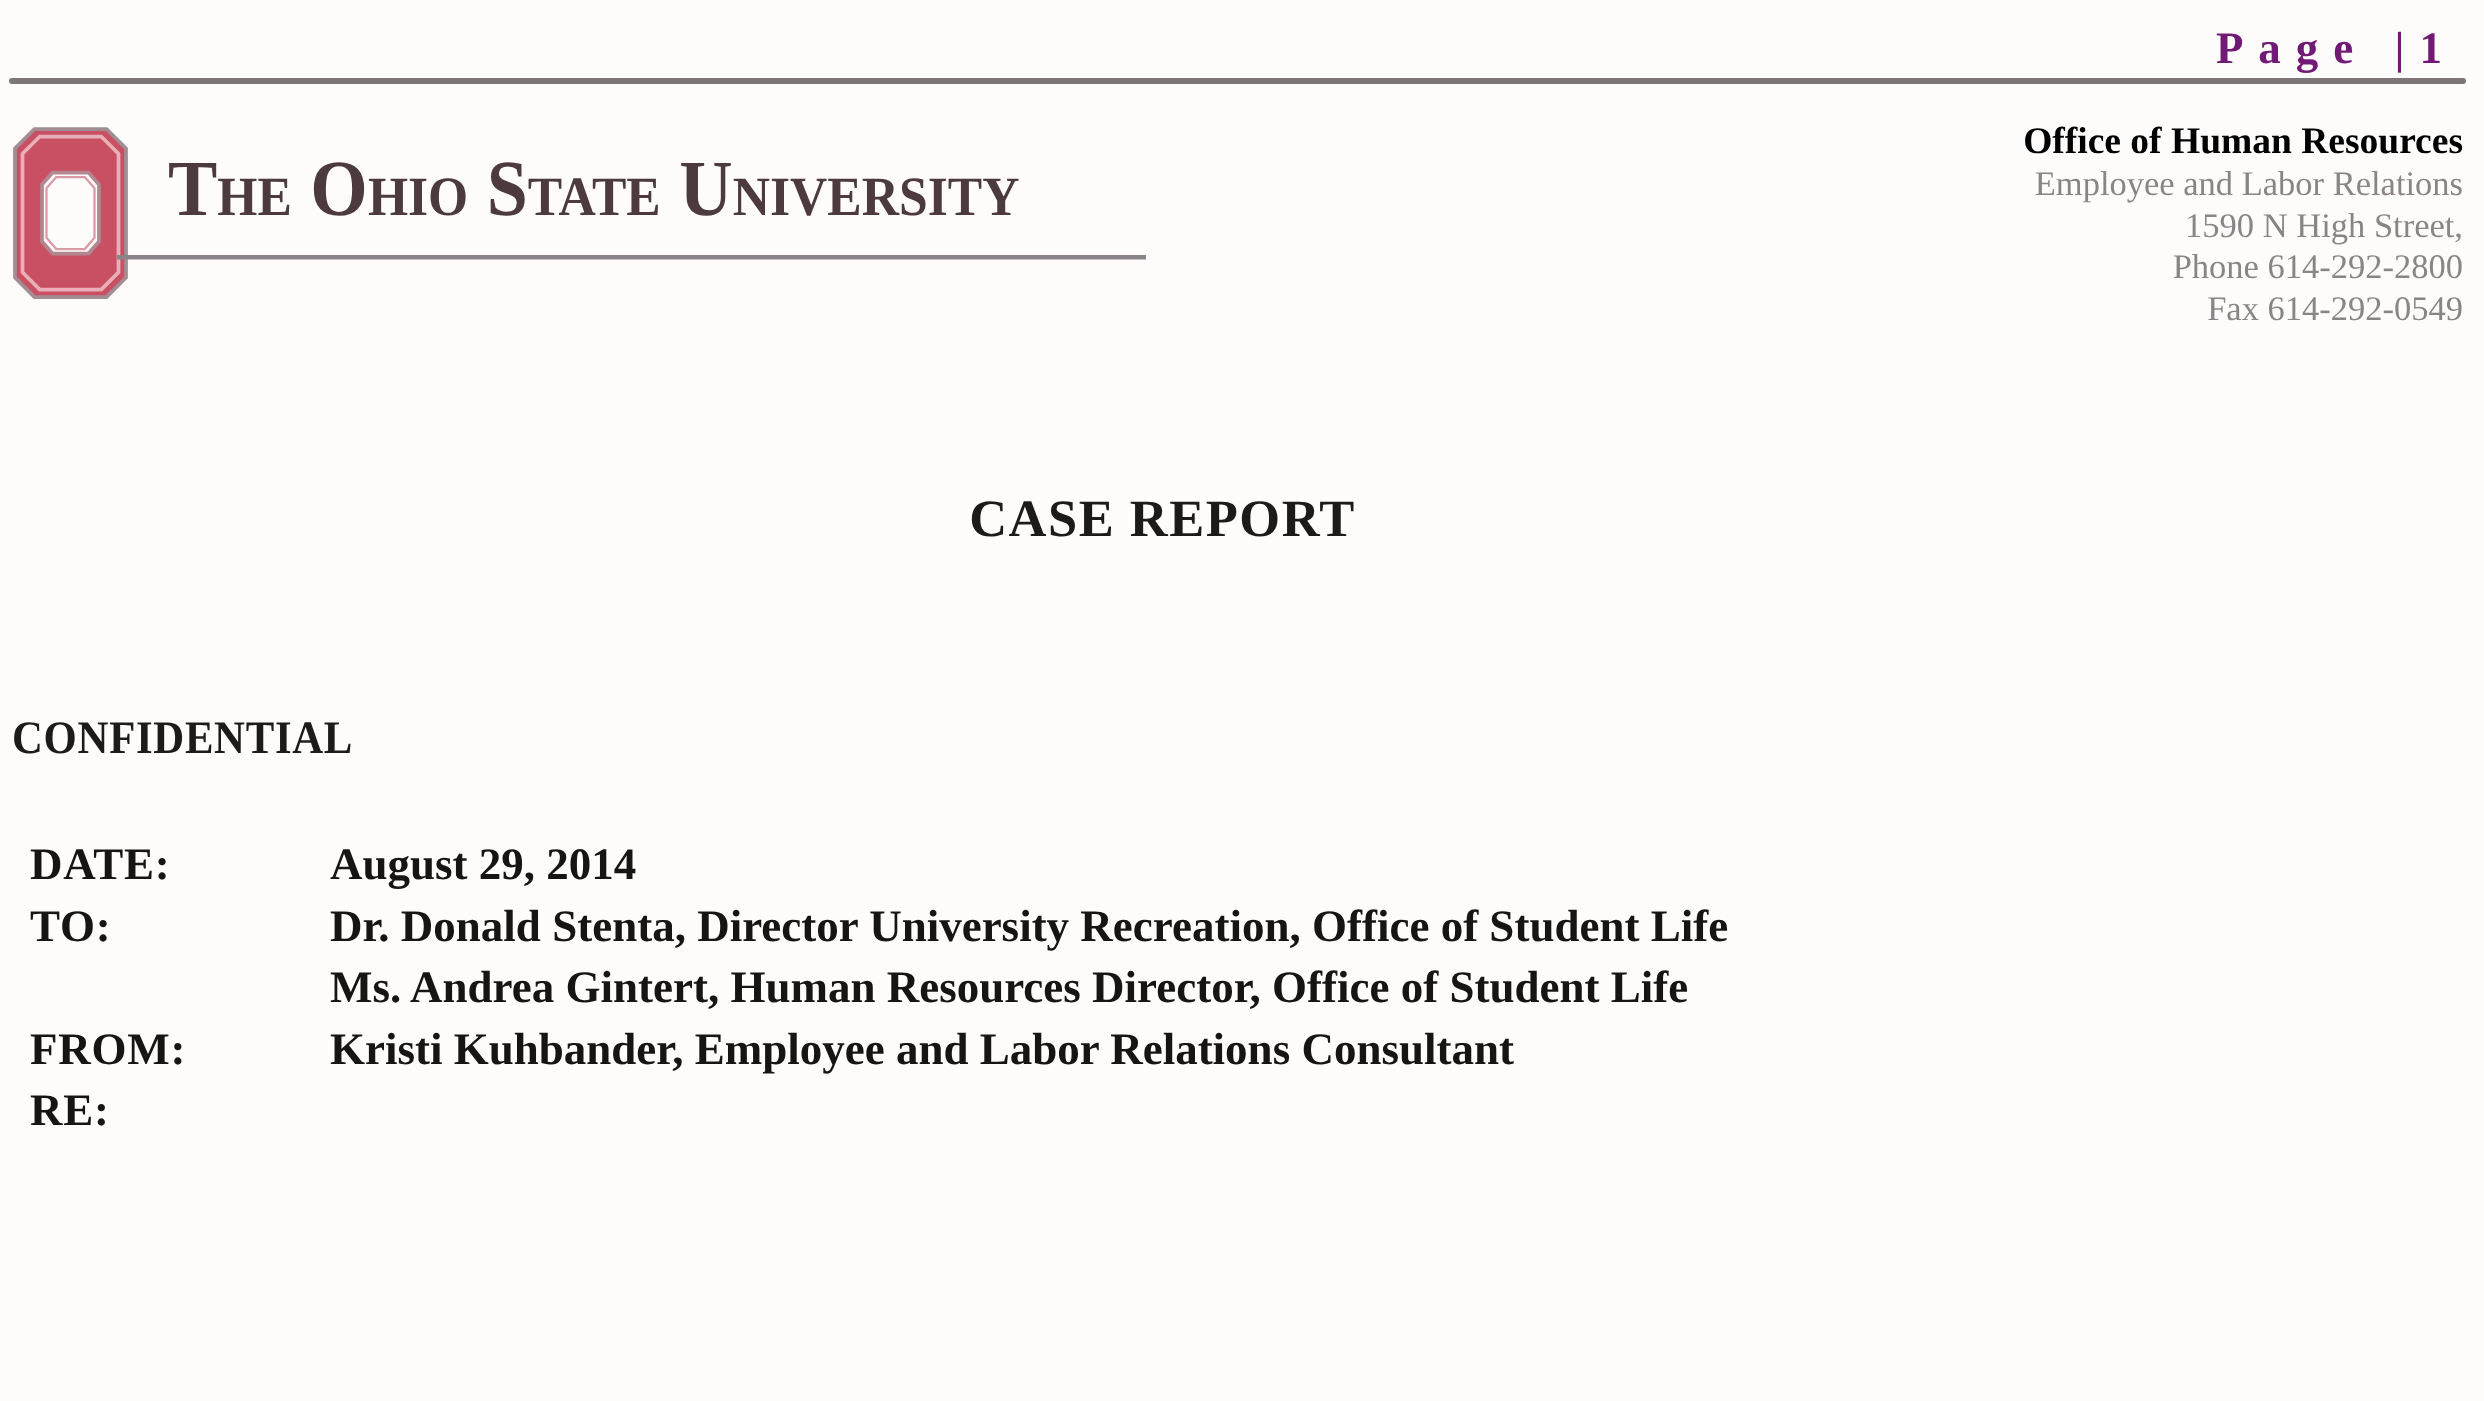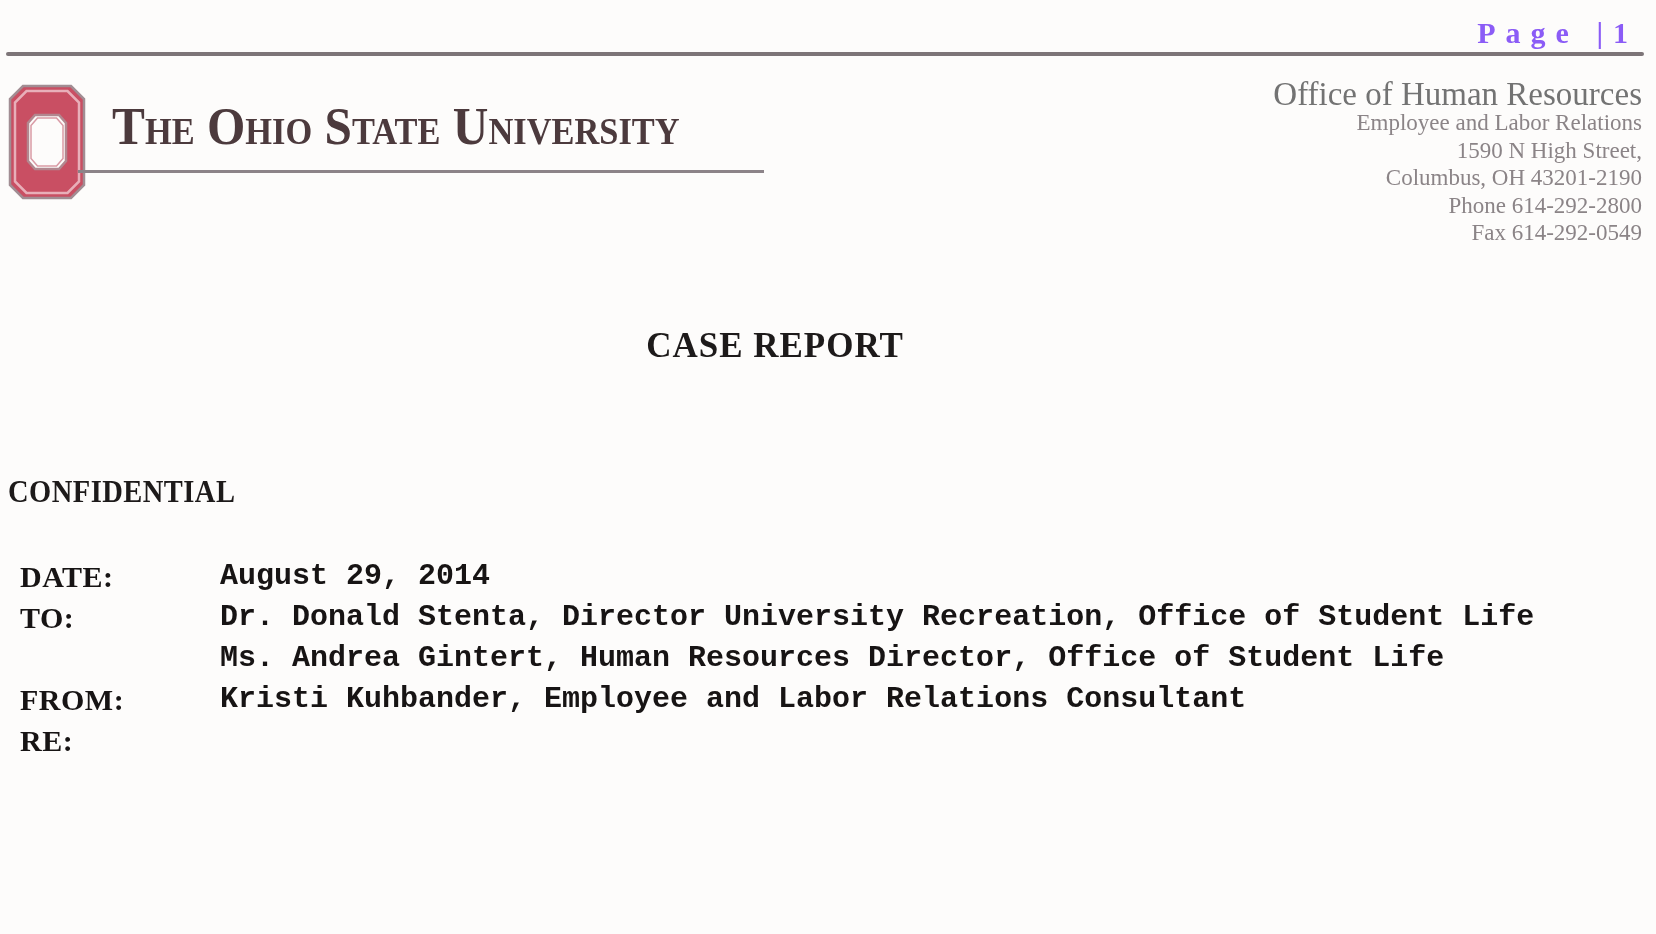--- a/index.html
+++ b/index.html
@@ -15,21 +15,21 @@
   }
 
   
   .page-number {
     position: absolute;
     top: 16px;
     right: 18px;
     font-size: 30px;
     font-weight: bold;
     letter-spacing: 10px;
-    color: #8b5cf6;
+    color: #701a75;
   }
 
   
   .top-rule {
     position: absolute;
     top: 52px;
     left: 6px;
     width: 1638px;
     height: 4px;
     background: #7d7578;
@@ -73,23 +73,23 @@
   .address {
     position: absolute;
     top: 80px;
     right: 14px;
     text-align: right;
     line-height: 27.5px;
     font-size: 23px;
     color: #8b8487;
   }
   .address .dept {
-    font-size: 33px;
-    font-weight: normal;
-    color: #737373;
+    font-size: 25px;
+    font-weight: bold;
+    color: #000000;
     line-height: 29px;
   }
 
   
   .doc-title {
     position: absolute;
     top: 326px;
     left: 0;
     width: 1550px;
     text-align: center;
@@ -122,21 +122,21 @@
     font-weight: bold;
     line-height: 41px;
     color: #171414;
     margin-left: 12px;
   }
   .memo-row { display: flex; }
   .memo-label {
     flex: 0 0 200px;
     letter-spacing: 0.5px;
   }
-  .memo-value { flex: 1 1 auto; white-space: nowrap; font-family: Liberation Mono, monospace; }
+  .memo-value { flex: 1 1 auto; white-space: nowrap; }
 </style>
 </head>
 <body>
 
 <div class="page">
 
   <div class="page-number">Page |1</div>
 
   <div class="top-rule"></div>
 
@@ -150,21 +150,20 @@
   </div>
 
   <div class="wordmark">The Ohio State University</div>
 
   <div class="wordmark-rule"></div>
 
   <div class="address">
     <div class="dept">Office of Human Resources</div>
     <div>Employee and Labor Relations</div>
     <div>1590 N High Street,</div>
-    <div>Columbus, OH 43201-2190</div>
     <div>Phone 614-292-2800</div>
     <div>Fax 614-292-0549</div>
   </div>
 
   <div class="doc-title">CASE REPORT</div>
 
   <div class="confidential">CONFIDENTIAL</div>
 
   <div class="memo">
     <div class="memo-row">

